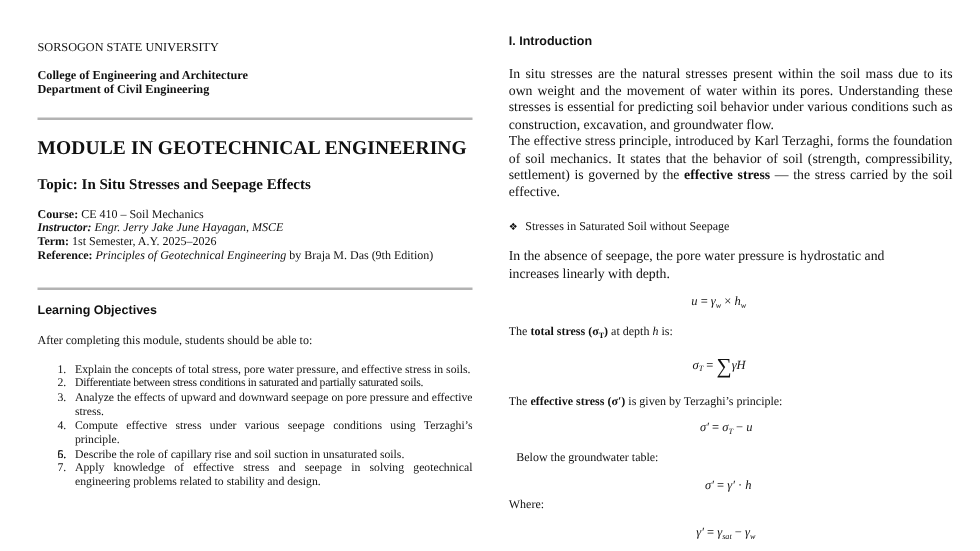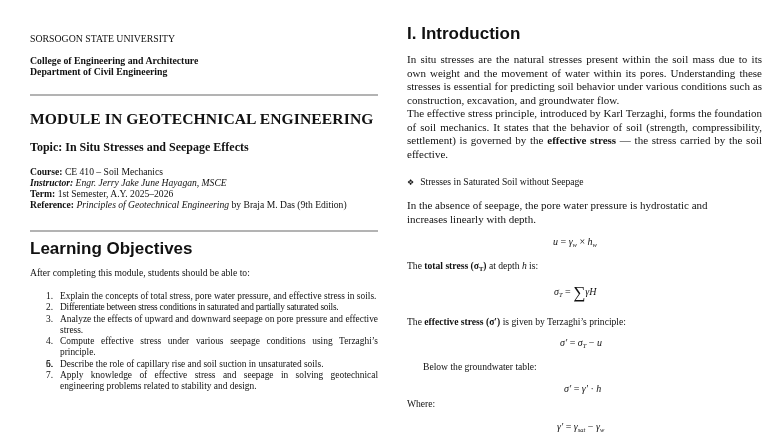--- a/index.html
+++ b/index.html
@@ -6,21 +6,21 @@
   body { width:784px; height:441px; overflow:hidden; position:relative; color:#111; }
   .serif { font-family: "Liberation Serif", "DejaVu Serif", serif; }
   .sans { font-family: "Liberation Sans", "DejaVu Sans", sans-serif; }
   .page-left { position:absolute; left:30px; top:0; width:348px; height:441px; }
   .page-right { position:absolute; left:407px; top:0; width:355px; height:441px; }
   .t { position:absolute; white-space:nowrap; font-size:9.6px; line-height:11.5px; }
   .rule { position:absolute; left:0; width:348px; height:2px; background:#b3b3b3; }
   .bold { font-weight:bold; }
   .ital { font-style:italic; }
   .title { font-size:15.6px; font-weight:bold; letter-spacing:0.1px; }
-  .h2 { font-size:17px; font-weight:bold; }
+  .h2 { font-size:10px; font-weight:bold; }
   .para { position:absolute; font-size:11px; line-height:13.5px; text-align:justify; }
   .ol { position:absolute; left:0; width:348px; margin:0; padding:0; list-style:none; font-size:9.4px; line-height:11.3px; }
   .ol li { position:relative; padding-left:30px; text-align:justify; margin-bottom:0; }
   .ol li .num { position:absolute; left:16px; top:0; }
   .eq { position:absolute; font-size:10px; font-style:italic; white-space:nowrap; }
   .eq .up { font-style:normal; }
   sub { font-size:6.5px; vertical-align:-2px; }
   .sigma-sum { font-size:17px; font-style:normal; vertical-align:-3px; }
 </style>
 </head>
@@ -93,21 +93,21 @@
   </div>
 
   <div class="t" style="top:316px; left:0;">
     <span>The </span><span class="bold">effective stress (σ′)</span><span> is given by Terzaghi’s principle:</span>
   </div>
 
   <div class="eq" style="top:337px; left:153px;">
     <span>σ′</span><span class="up"> = </span><span>σ</span><sub>T</sub><span class="up"> − </span><span>u</span>
   </div>
 
-  <div class="t" style="top:361px; left:16px;text-align:right;">Below the groundwater table:</div>
+  <div class="t" style="top:361px; left:6px;text-align:right;">Below the groundwater table:</div>
 
   <div class="eq" style="top:383px; left:157px;">
     <span>σ′</span><span class="up"> = </span><span>γ′</span><span class="up"> · </span><span>h</span>
   </div>
 
   <div class="t" style="top:398px; left:0;text-align:center;">Where:</div>
 
   <div class="eq" style="top:421px; left:150px;">
     <span>γ′</span><span class="up"> = </span><span>γ</span><sub>sat</sub><span class="up"> − </span><span>γ</span><sub>w</sub>
   </div>

